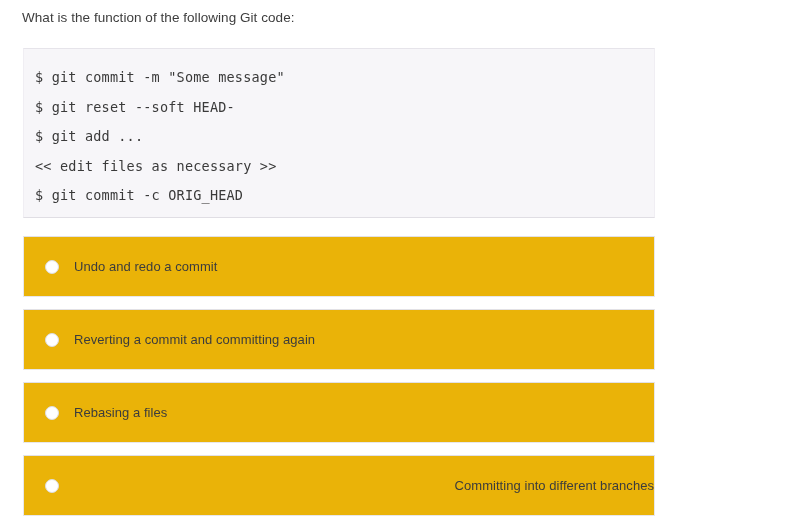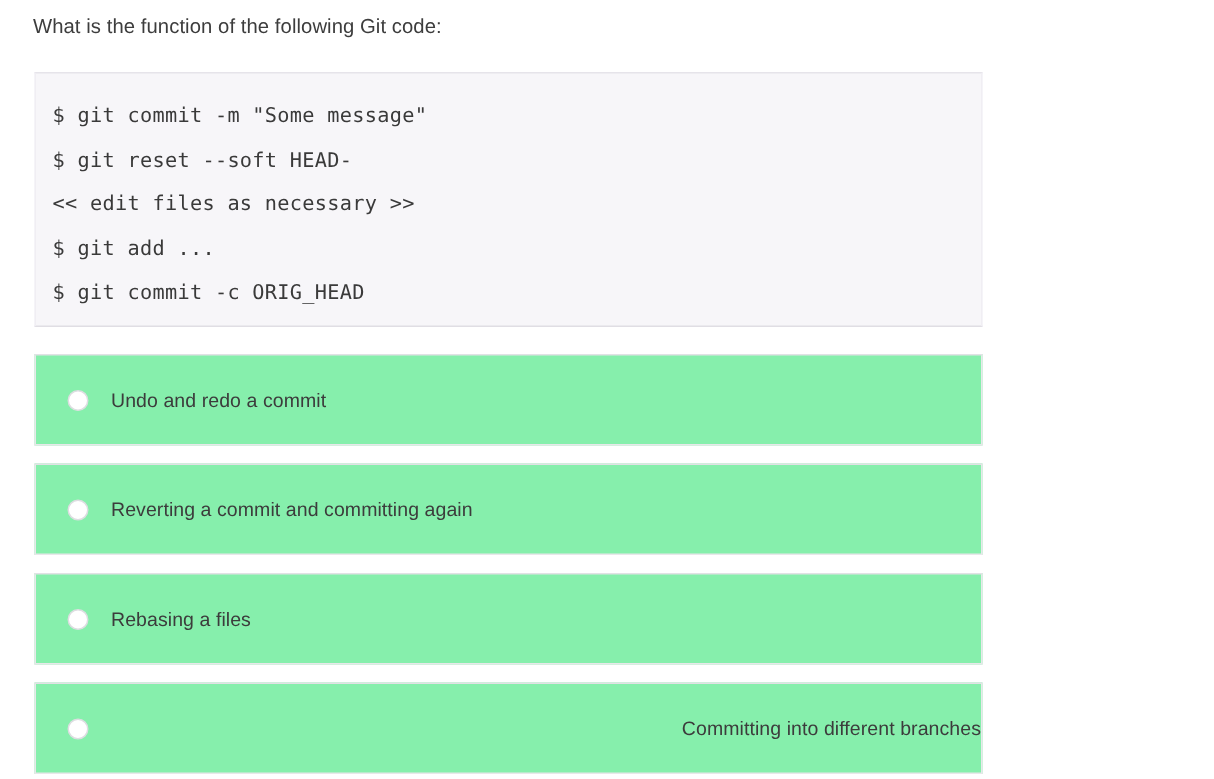--- a/index.html
+++ b/index.html
@@ -64,21 +64,21 @@
     left: 23px;
     top: 236px;
     width: 632px;
   }
   .option-row {
     position: relative;
     box-sizing: border-box;
     width: 632px;
     height: 61px;
     margin-bottom: 12px;
-    background: #86efac;
+    background: #eab308;
     border: 1px solid #e8e7ea;
     border-top-color: #e2e1e5;
     display: flex;
     align-items: center;
     cursor: pointer;
   }
   .option-row:last-child {
     margin-bottom: 0;
     justify-content: space-between;
   }
@@ -104,22 +104,22 @@
 </head>
 <body>
 
 <div class="page">
 
   <div class="question-text">What is the function of the following Git code:</div>
 
   <div class="code-block">
     <div class="code-line">$ git commit -m "Some message"</div>
     <div class="code-line">$ git reset --soft HEAD-</div>
+    <div class="code-line">$ git add ...</div>
     <div class="code-line">&lt;&lt; edit files as necessary &gt;&gt;</div>
-    <div class="code-line">$ git add ...</div>
     <div class="code-line">$ git commit -c ORIG_HEAD</div>
   </div>
 
   <div class="options">
 
     <div class="option-row">
       <span class="radio"></span>
       <span class="option-label">Undo and redo a commit</span>
     </div>
 

